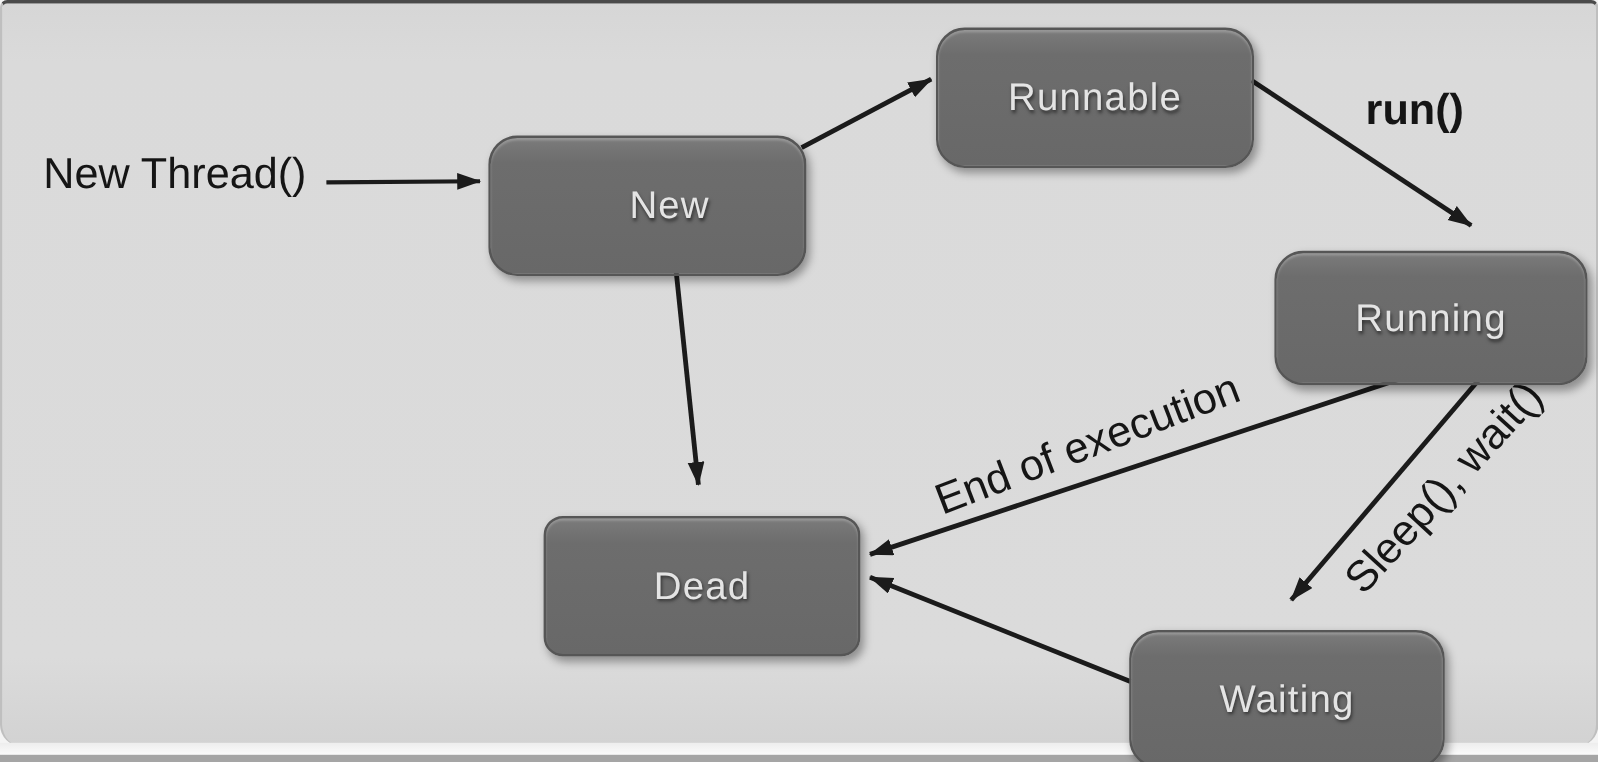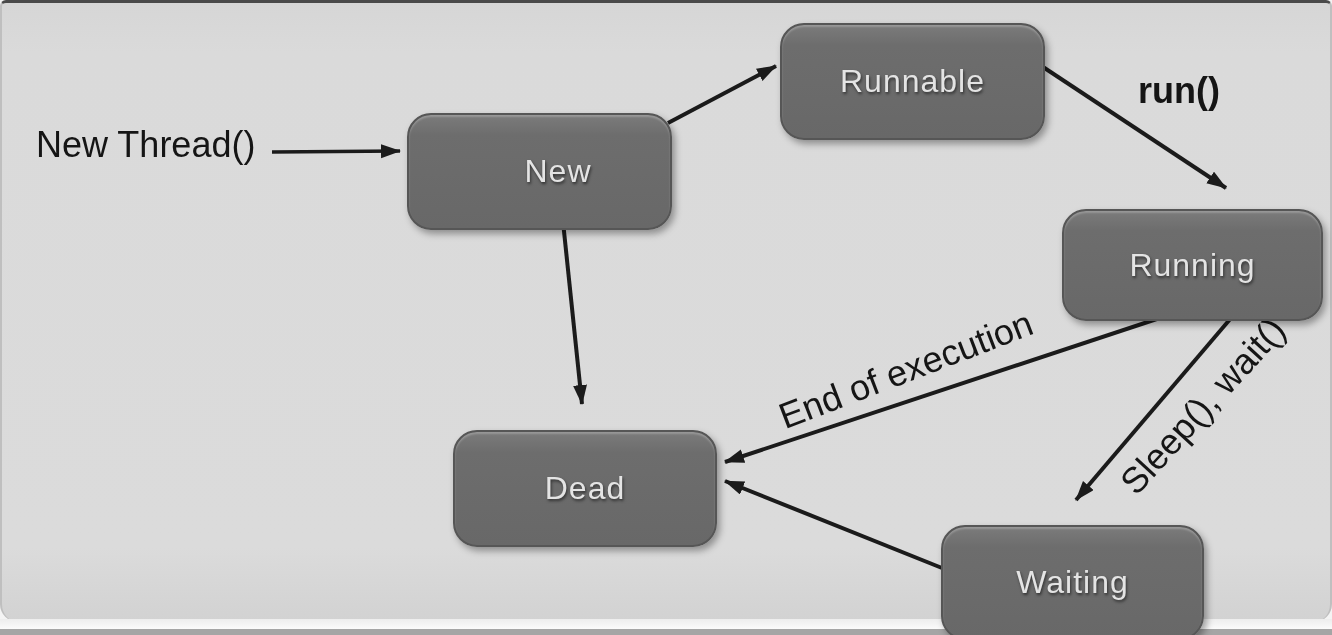--- a/index.html
+++ b/index.html
@@ -51,21 +51,21 @@
                 inset 0 2px 2px rgba(255,255,255,0.22);
     color: #e4e4e4;
     font-size: 32px;
     letter-spacing: 1px;
     text-shadow: 1px 2px 3px rgba(0,0,0,0.55);
     margin-top: 20px;
   }
   .node-new      { left: 407px;  top: 93px;  width: 265px; height: 117px; padding-left: 37px; }
   .node-runnable { left: 780px;  top: 3px;   width: 265px; height: 117px; }
   .node-running  { left: 1062px; top: 189px; width: 261px; height: 112px; }
-  .node-dead     { left: 453px;  top: 410px; width: 264px; height: 117px; }
+  .node-dead     { left: 453px;  top: 410px; width: 264px; height: 117px; border-radius: 16px; }
   .node-waiting  { left: 941px;  top: 505px; width: 263px; height: 115px; }
 
   
   .lbl {
     position: absolute;
     color: #151515;
     font-size: 36px;
     white-space: nowrap;
   }
   .lbl-newthread { left: 26px;   top: 124px; margin-left: 10px; }

